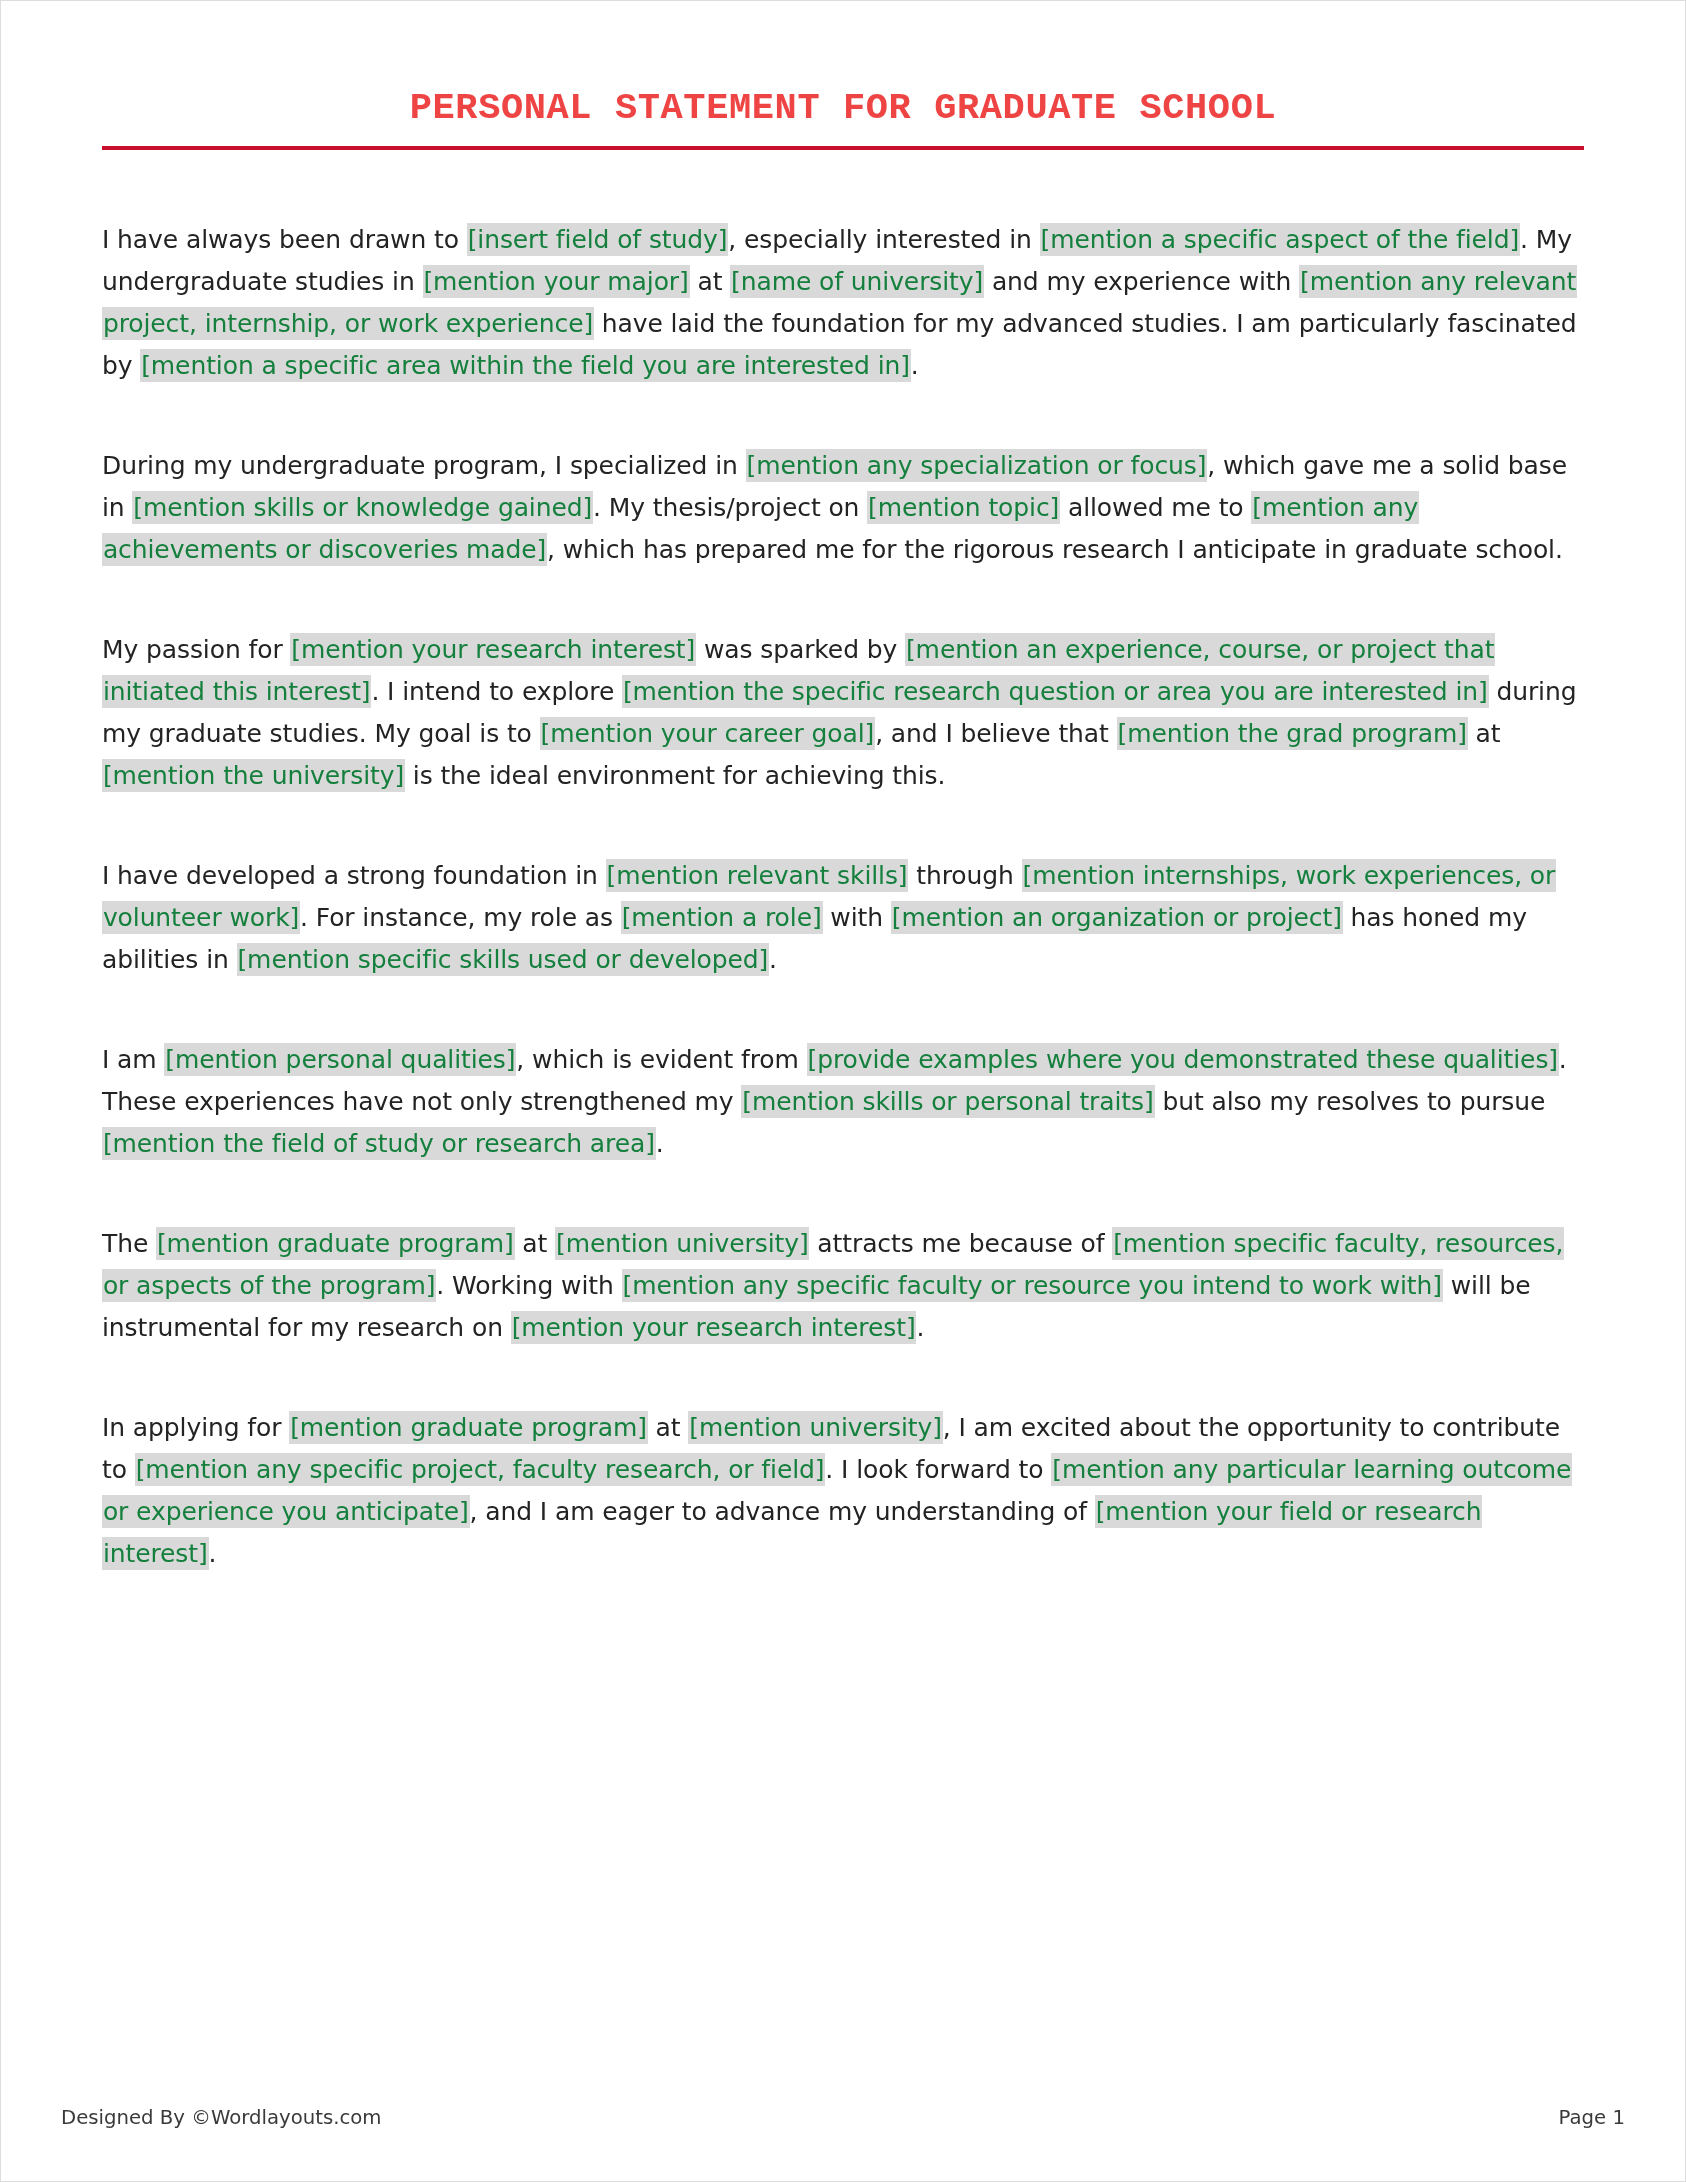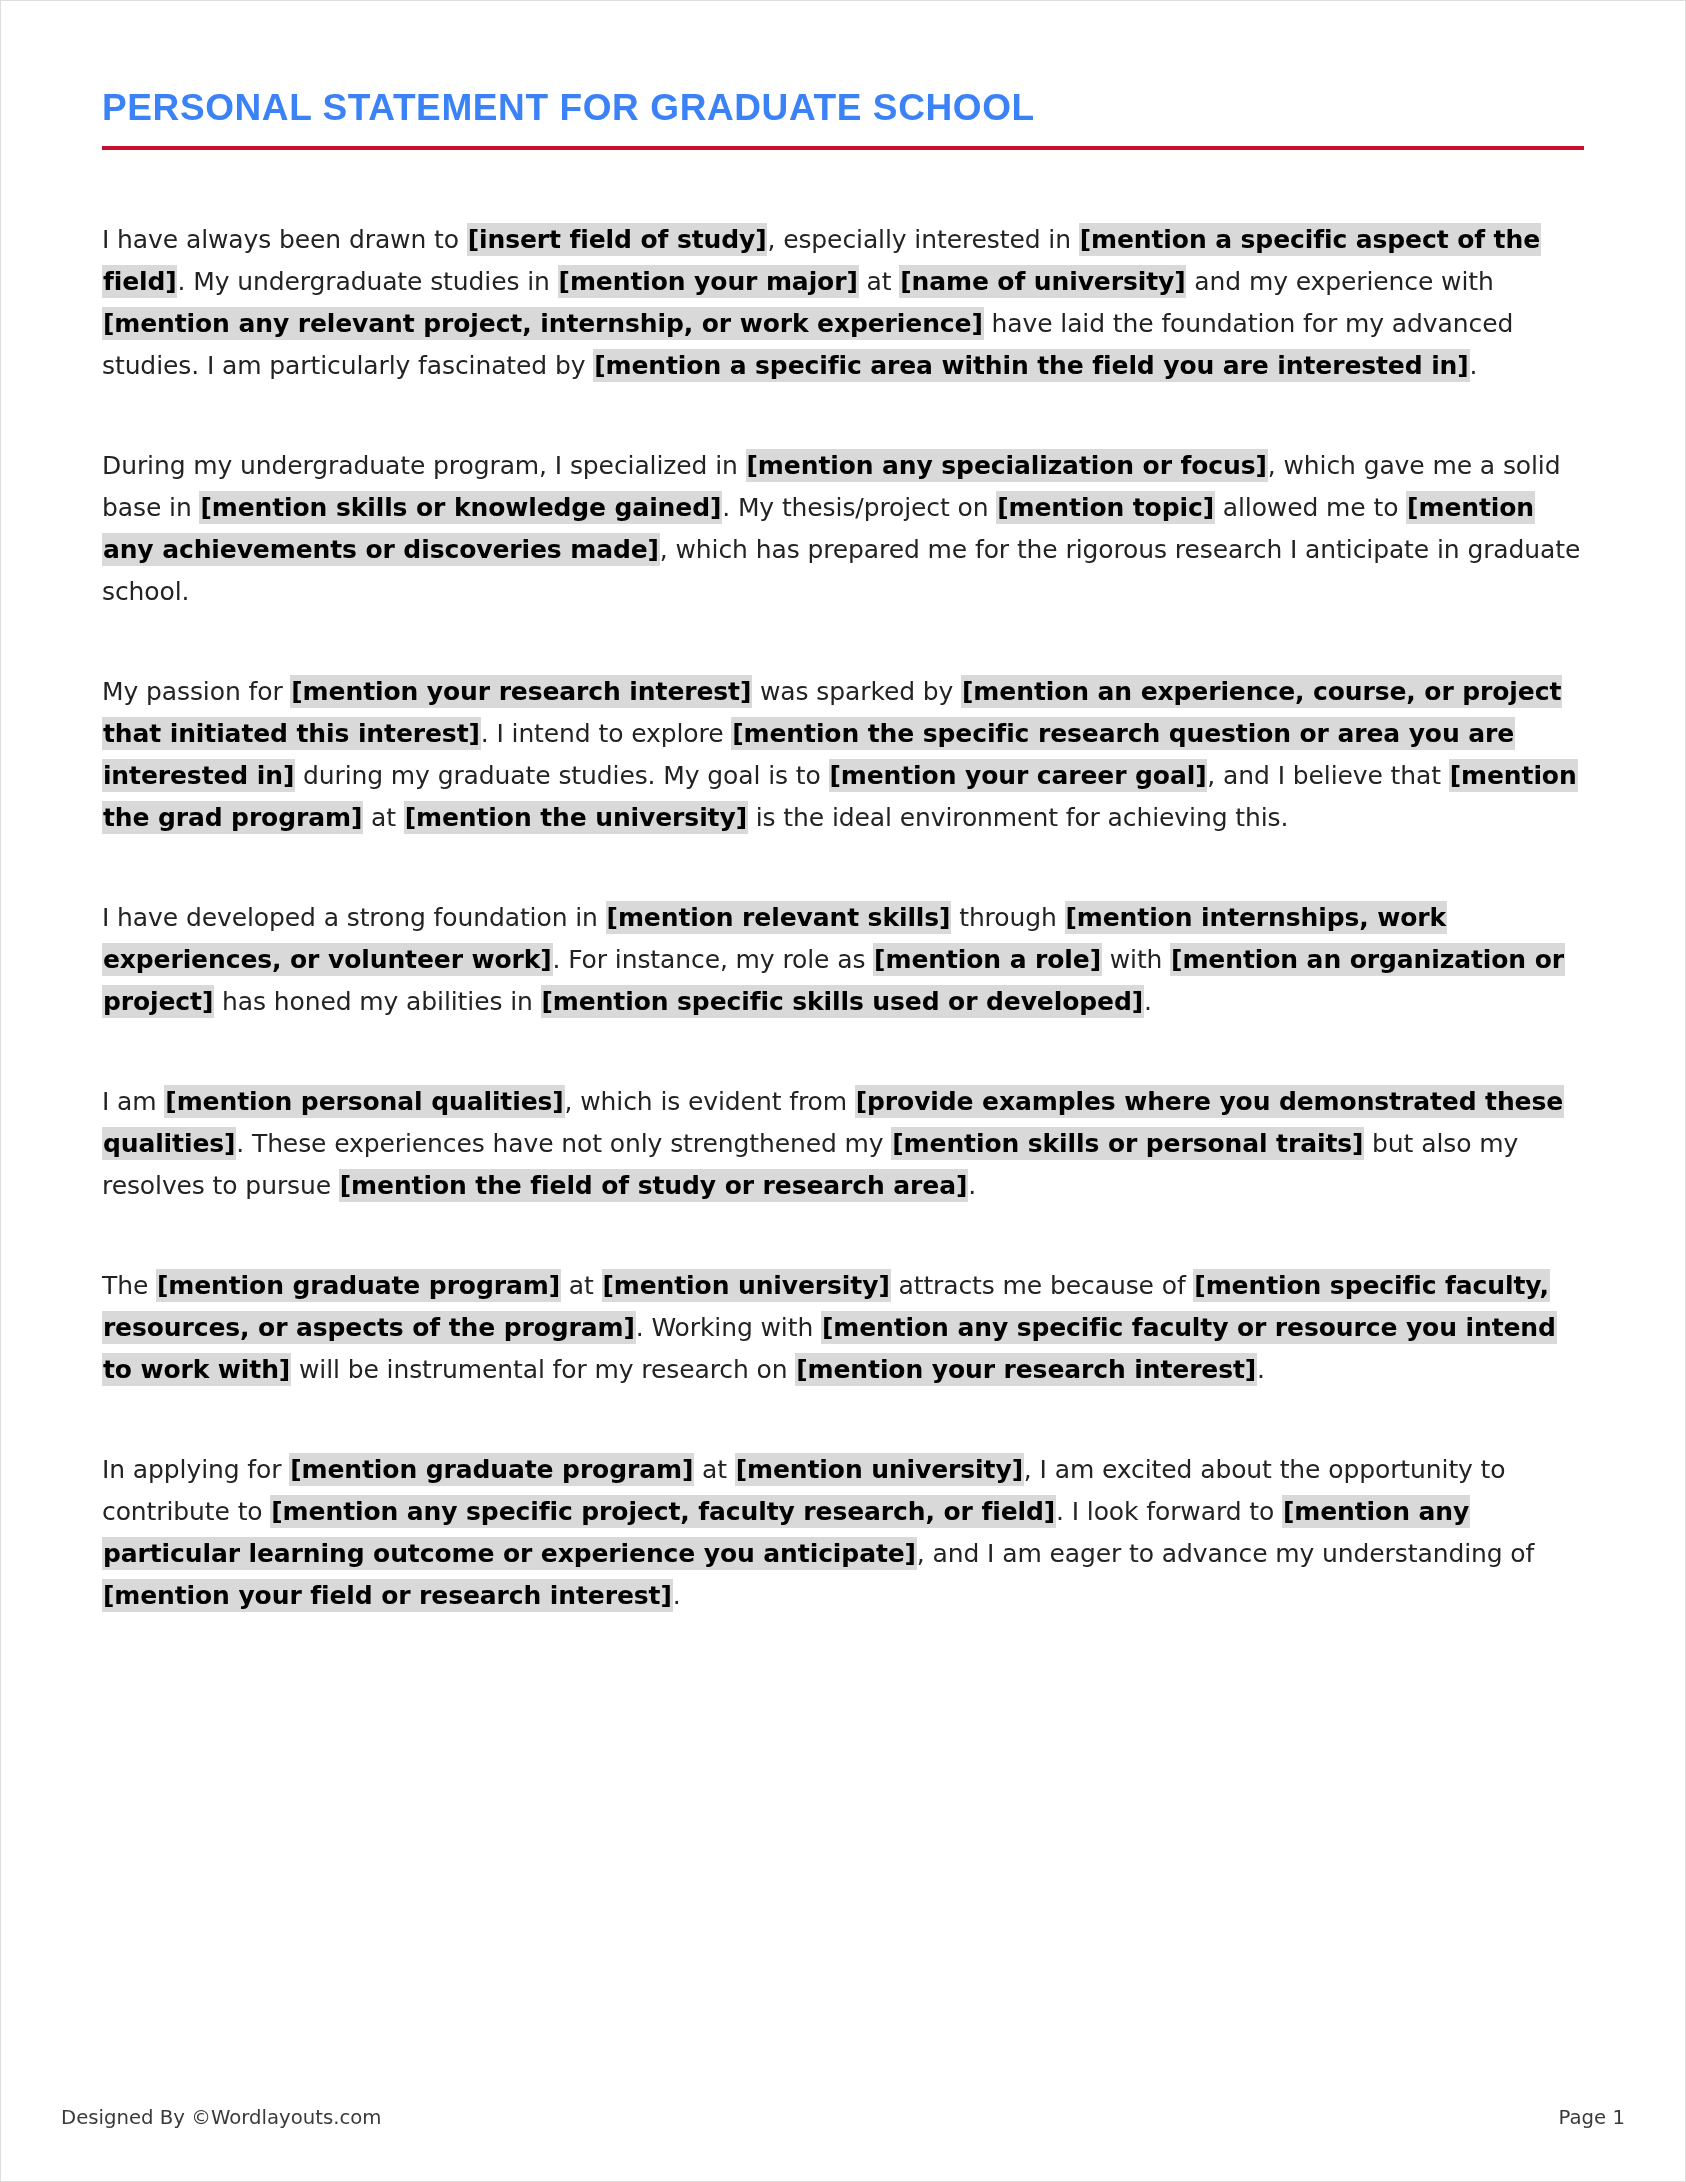--- a/index.html
+++ b/index.html
@@ -19,25 +19,26 @@
     min-height: 2182px;
     box-sizing: border-box;
     padding: 0;
     background: #ffffff;
     border: 0.9px solid #dddddd;
   }
   .header {
     padding: 86px 101px 0 101px;
   }
   .doc-title {
+    text-align: center;
     font-size: 37px;
     font-weight: bold;
     letter-spacing: 0.6px;
-    color: #3b82f6;
-    font-family: Liberation Sans, sans-serif;
+    color: #ef4444;
+    font-family: Liberation Mono, monospace;
     padding-bottom: 13px;
   }
   .title-rule {
     height: 4.7px;
     background: #c8102e;
     width: 100%;
     margin-top: 3.7px;
   }
   .body-wrap {
     padding: 69px 101px 0 101px;
@@ -49,22 +50,22 @@
     margin: 0 0 58px 0;
     text-align: left;
     font-family: "DejaVu Sans", sans-serif;
     letter-spacing: -0.1px;
   }
   .para:last-of-type {
     margin-bottom: 8px;
   }
   .ph {
     background: #d9d9d9;
-    font-weight: bold;
-    color: #000000;
+    font-weight: normal;
+    color: #15803d;
     padding: 1.9px 0.9px;
     box-decoration-break: clone;
     -webkit-box-decoration-break: clone;
   }
   .footer {
     position: absolute;
     left: 0;
     right: 0;
     bottom: 52px;
     padding: 0 60px;

